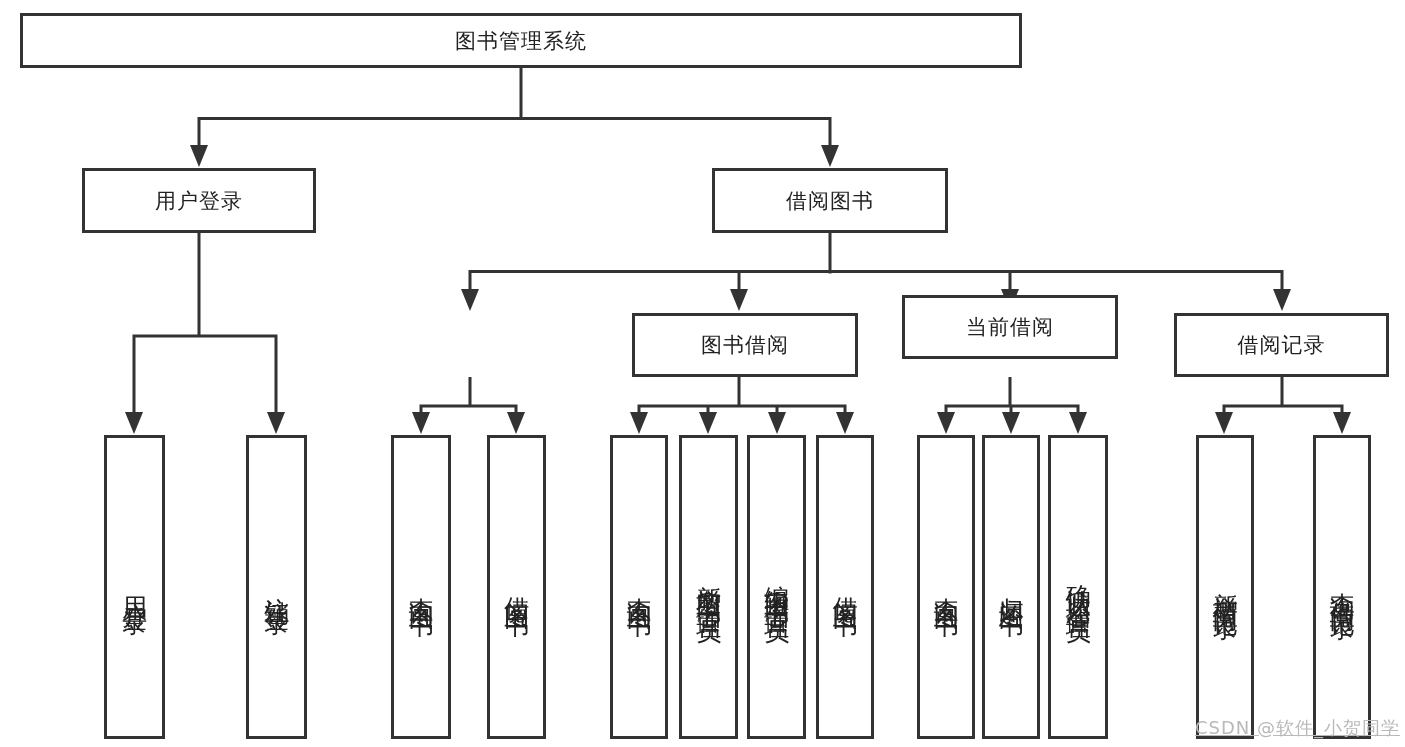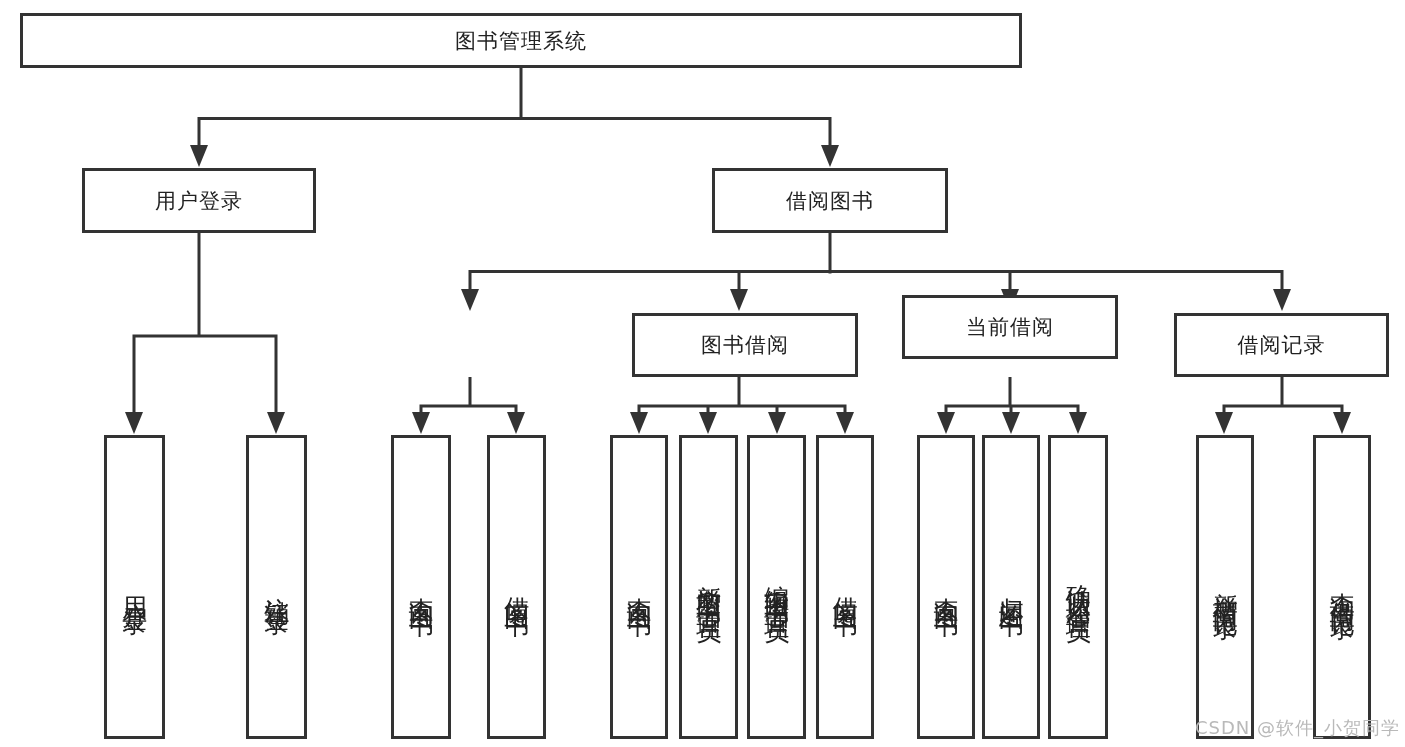--- a/index.html
+++ b/index.html
@@ -27,20 +27,21 @@
     text-orientation:mixed;
     font-size:25px;
     letter-spacing:5px;
     line-height:1.1;
   }
   .watermark{
     position:absolute;right:5px;bottom:7px;
     font-size:18px;letter-spacing:1px;
     color:var(--watermark-color,#b9b9b9);
     white-space:nowrap;
+    text-decoration:underline;
   }
 </style>
 </head>
 <body>
 
 <div class="canvas">
 
   <svg class="connectors" viewBox="0 0 1405 747">
     <g class="lines">
 

